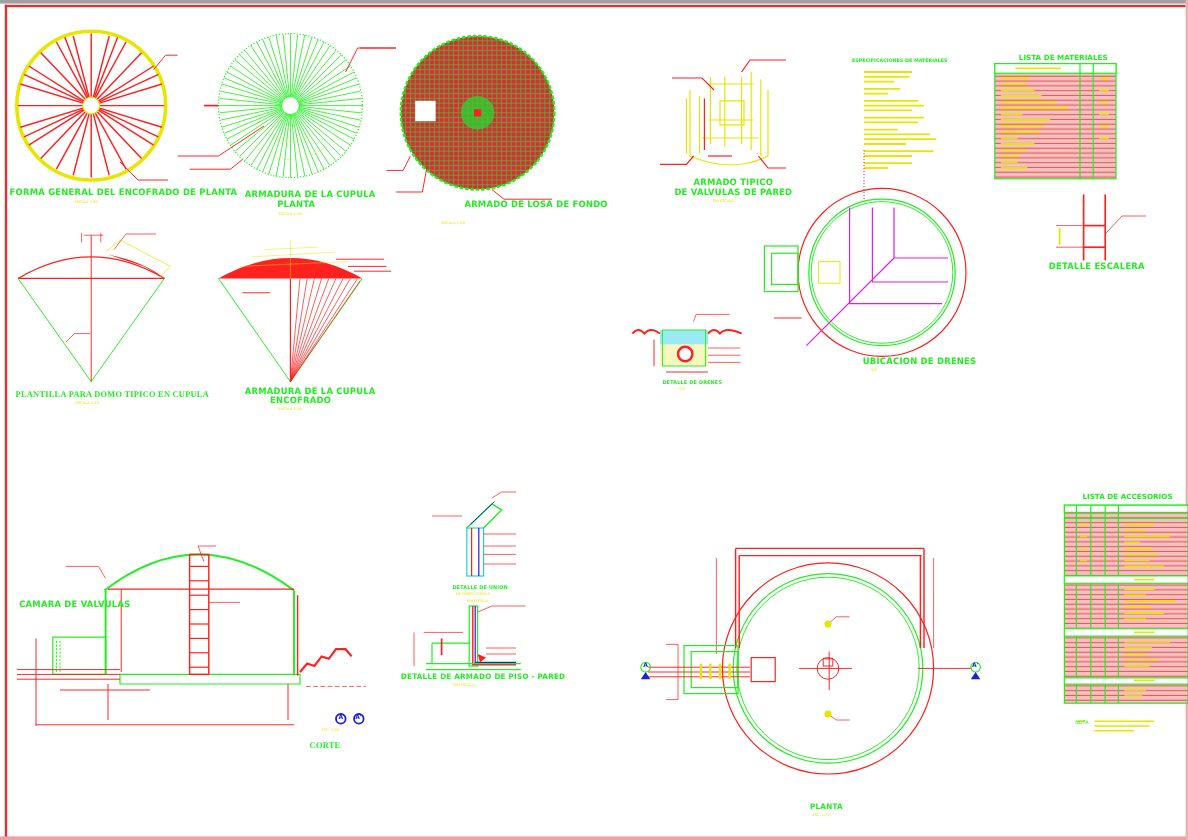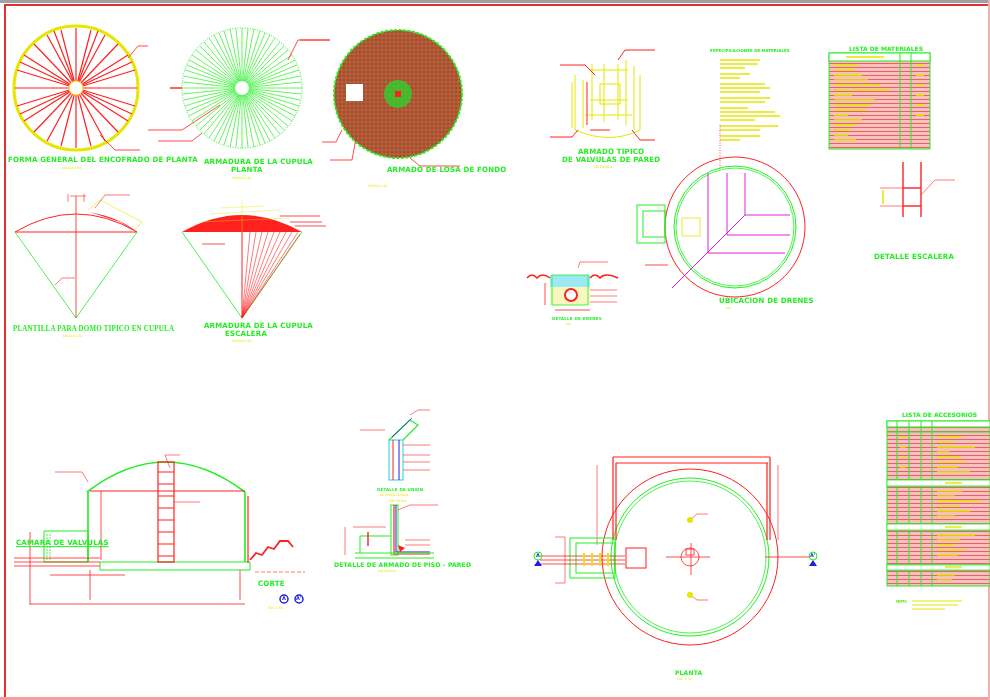--- a/index.html
+++ b/index.html
@@ -425,42 +425,42 @@
   <div class="lbl" style="left:231px;top:166px;">PLANTA</div>
   <div class="sub" style="left:232px;top:176px;">ESCALA 1:50</div>
 
   <div class="lbl" style="left:339px;top:166px;margin-left:48px;">ARMADO DE LOSA DE FONDO</div>
   <div class="sub" style="left:368px;top:184px;">ESCALA 1:50</div>
 
   <div class="lbl" style="left:13px;top:325px;font-family:Liberation Serif, serif;">PLANTILLA PARA DOMO TIPICO EN CUPULA</div>
   <div class="sub" style="left:63px;top:334px;">ESCALA 1:50</div>
 
   <div class="lbl" style="left:204px;top:322px;">ARMADURA DE LA CUPULA</div>
-  <div class="lbl" style="left:225px;top:330px;">ESCALERA</div>
+  <div class="lbl" style="left:225px;top:330px;">ENCOFRADO</div>
   <div class="sub" style="left:232px;top:339px;">ESCALA 1:50</div>
 
   <div class="lbl" style="left:578px;top:148px;">ARMADO TIPICO</div>
   <div class="lbl" style="left:562px;top:156px;">DE VALVULAS DE PARED</div>
   <div class="sub" style="left:594px;top:165px;">SIN ESCALA</div>
 
   <div class="tbl-title" style="left:710px;top:48px;font-size:4px;">ESPECIFICACIONES DE MATERIALES</div>
 
   <div class="lbl" style="left:697px;top:297px;margin-left:22px;">UBICACION DE DRENES</div>
   <div class="sub" style="left:726px;top:306px;">S/E</div>
 
   <div class="lbl" style="left:552px;top:316px;font-size:4px;">DETALLE DE DRENES</div>
   <div class="sub" style="left:566px;top:322px;">S/E</div>
 
   <div class="tbl-title" style="left:849px;top:45px;">LISTA DE MATERIALES</div>
 
-  <div class="lbl" style="left:874px;top:218px;margin-top:35px;">DETALLE ESCALERA</div>
-
-  <div class="lbl" style="left:16px;top:539px;text-decoration:underline;">CAMARA DE VALVULAS</div>
-
-  <div class="lbl" style="left:258px;top:580px;">CORTE</div>
+  <div class="lbl" style="left:874px;top:218px;">DETALLE ESCALERA</div>
+
+  <div class="lbl" style="left:16px;top:500px;">CAMARA DE VALVULAS</div>
+
+  <div class="lbl" style="left:258px;top:617px;font-family:Liberation Serif, serif;">CORTE</div>
   <div style="position:absolute;left:282px;top:595px;font-size:5px;color:#2020e0;font-family:'DejaVu Sans',sans-serif;font-weight:bold;">A</div>
   <div style="position:absolute;left:296px;top:595px;font-size:5px;color:#2020e0;font-family:'DejaVu Sans',sans-serif;font-weight:bold;">A'</div>
   <div class="sub" style="left:268px;top:606px;">ESC. 1:50</div>
 
   <div class="lbl" style="left:377px;top:487px;font-size:4px;">DETALLE DE UNION</div>
   <div class="sub" style="left:380px;top:493px;">DE PARED-CUPULA</div>
   <div class="sub" style="left:389px;top:499px;">SIN ESCALA</div>
 
   <div class="lbl" style="left:334px;top:561px;font-size:6px;">DETALLE DE ARMADO DE PISO - PARED</div>
   <div class="sub" style="left:378px;top:569px;">SIN ESCALA</div>

